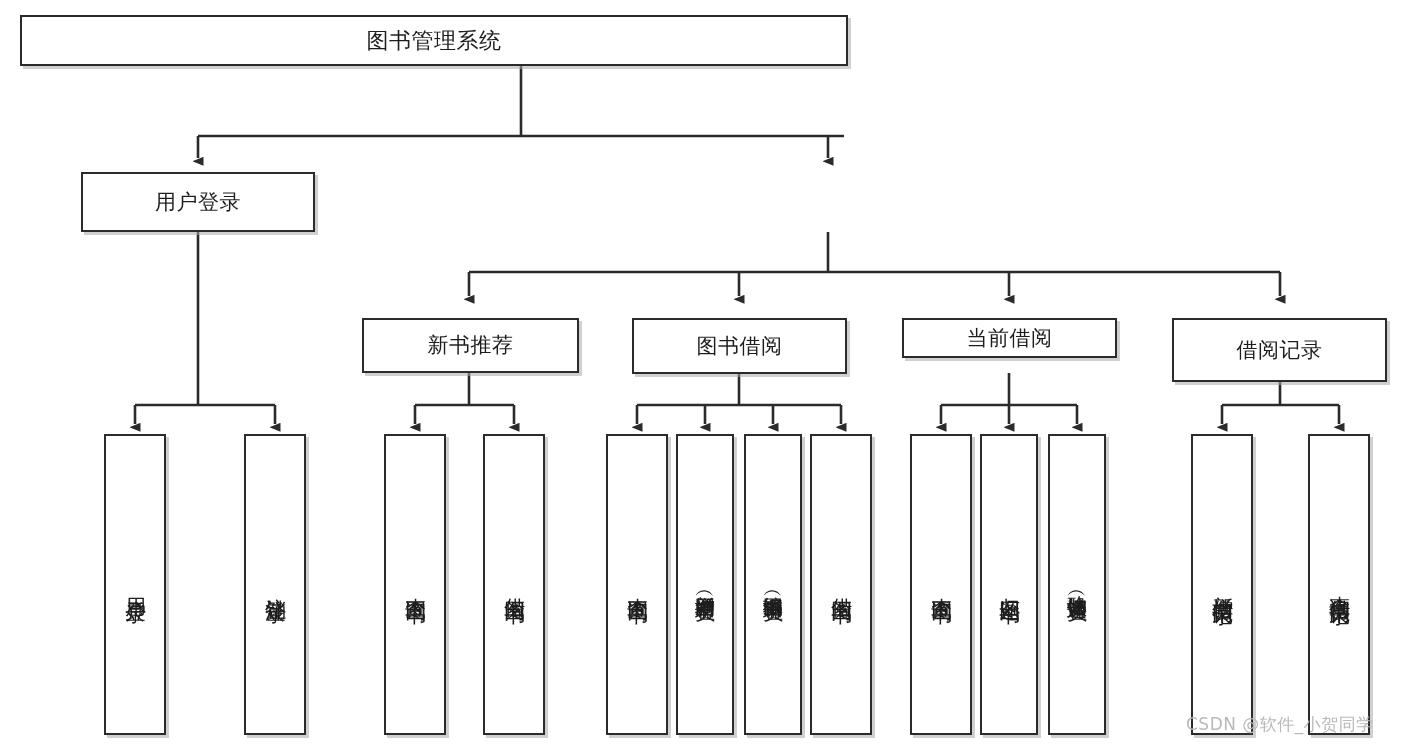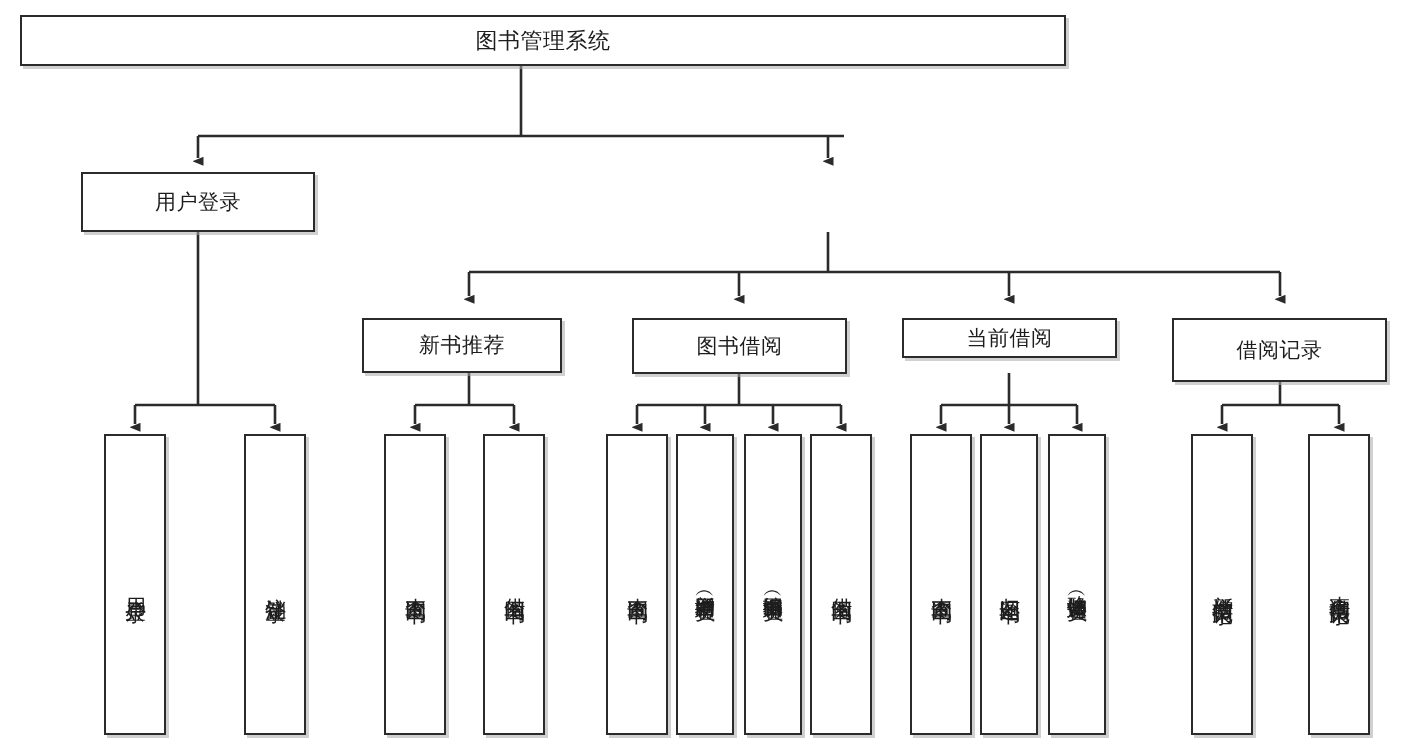--- a/index.html
+++ b/index.html
@@ -67,29 +67,29 @@
       <path d="M1009,405 L1009,424" marker-end="url(#arw)"></path>
       <path d="M1077,405 L1077,424" marker-end="url(#arw)"></path>
 
       <path d="M1280,373 L1280,405"></path>
       <path d="M1222,405 L1339,405"></path>
       <path d="M1222,405 L1222,424" marker-end="url(#arw)"></path>
       <path d="M1339,405 L1339,424" marker-end="url(#arw)"></path>
     </g>
   </svg>
 
-  <div class="node h-node root" style="left:20px;top:15px;width:1046px;height:51px;">
+  <div class="node h-node root" style="left:20px;top:15px;width:828px;height:51px;">
     <span class="lbl">图书管理系统</span>
   </div>
 
   <div class="node h-node" style="left:81px;top:172px;width:234px;height:60px;">
     <span class="lbl">用户登录</span>
   </div>
 
-  <div class="node h-node" style="left:362px;top:318px;width:200px;height:55px;">
+  <div class="node h-node" style="left:362px;top:318px;width:217px;height:55px;">
     <span class="lbl">新书推荐</span>
   </div>
   <div class="node h-node" style="left:632px;top:318px;width:215px;height:56px;">
     <span class="lbl">图书借阅</span>
   </div>
   <div class="node h-node" style="left:902px;top:318px;width:215px;height:40px;">
     <span class="lbl">当前借阅</span>
   </div>
   <div class="node h-node" style="left:1172px;top:318px;width:215px;height:64px;">
     <span class="lbl">借阅记录</span>
@@ -132,13 +132,14 @@
     <span class="lbl">确认归还（管理员）</span>
   </div>
 
   <div class="node v-node" style="left:1191px;top:434px;width:62px;height:301px;">
     <span class="lbl">新增借阅记录</span>
   </div>
   <div class="node v-node" style="left:1308px;top:434px;width:62px;height:301px;">
     <span class="lbl">查询借阅记录</span>
   </div>
 
+  <div id="watermark">CSDN @软件_小贺同学</div>
 </div>
 
 </body></html>

